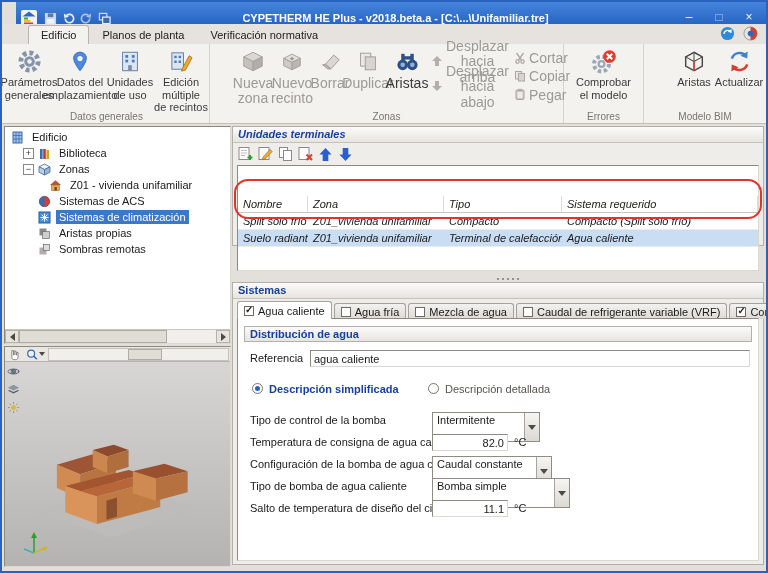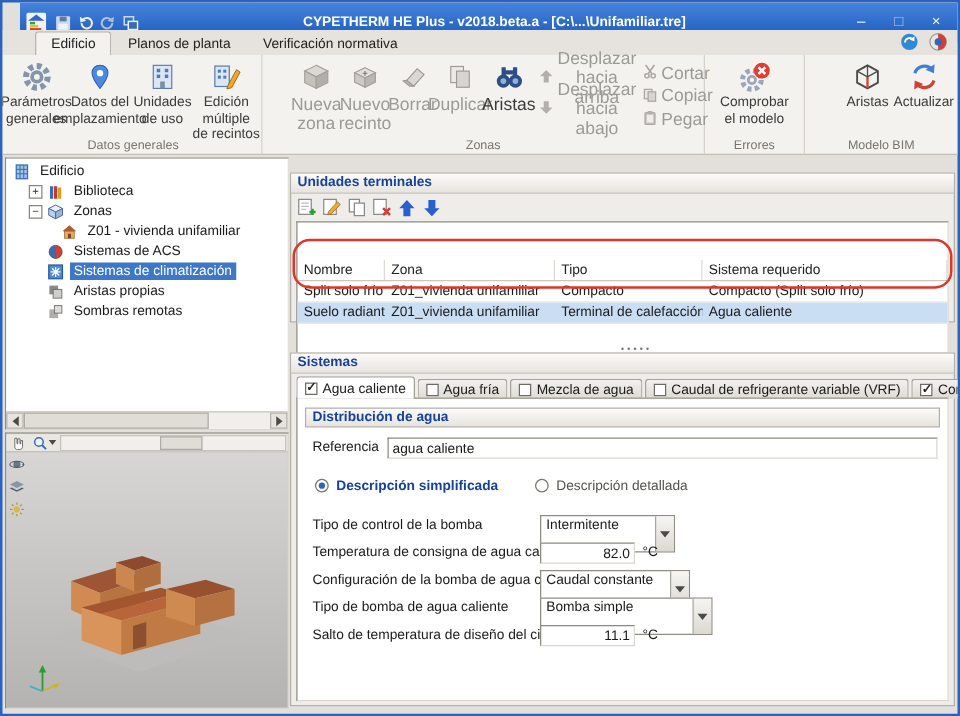--- a/index.html
+++ b/index.html
@@ -72,21 +72,21 @@
                 background:linear-gradient(180deg,#d7d6d4 0%,#b4b3b1 100%); }
   .v3d-side { position:absolute; left:1px; top:2px; display:flex; flex-direction:column; gap:4px; }
   .v3d-side span { width:14px; height:14px; display:flex; align-items:center; justify-content:center; }
   .house { position:absolute; left:22px; top:48px; }
   .axes { position:absolute; left:14px; bottom:8px; }
 
   
   .section { position:absolute; background:#efede9; border:1px solid #b3b0aa; }
   .sect-header { height:16px; background:linear-gradient(#fcfbf9,#e7e4df); border-bottom:1px solid #c5c2bc;
                  color:#16409e; font-weight:bold; padding:1px 5px; }
-  #ut-section { left:230px; top:136px; width:532px; height:120px; }
+  #ut-section { left:230px; top:124px; width:532px; height:120px;font-style:italic; }
   .ut-toolbar { position:absolute; left:4px; top:19px; height:17px; display:flex; gap:3px; }
   .tbtn { width:17px; height:16px; display:flex; align-items:center; justify-content:center; }
   #ut-table { position:absolute; left:4px; top:38px; width:522px; height:106px; }
   .thead, .trow { display:grid; grid-template-columns:70px 136px 118px auto; height:17px; align-items:center; }
   .thead { border-bottom:1px solid #c9c6c0;margin-top:30px; }
   .thead span { padding:0 5px; border-right:1px solid #dddad4; height:100%; line-height:16px; color:#22211f; }
   .trow span { padding:0 5px; white-space:nowrap; overflow:hidden; color:#1a1a1a; }
   .trow { border-bottom:1px solid #eceae6; }
   .trow.sel { background:#c9ddf3; }
   #red-annotation { position:absolute; left:1px; top:52px; width:528px; height:40px;

